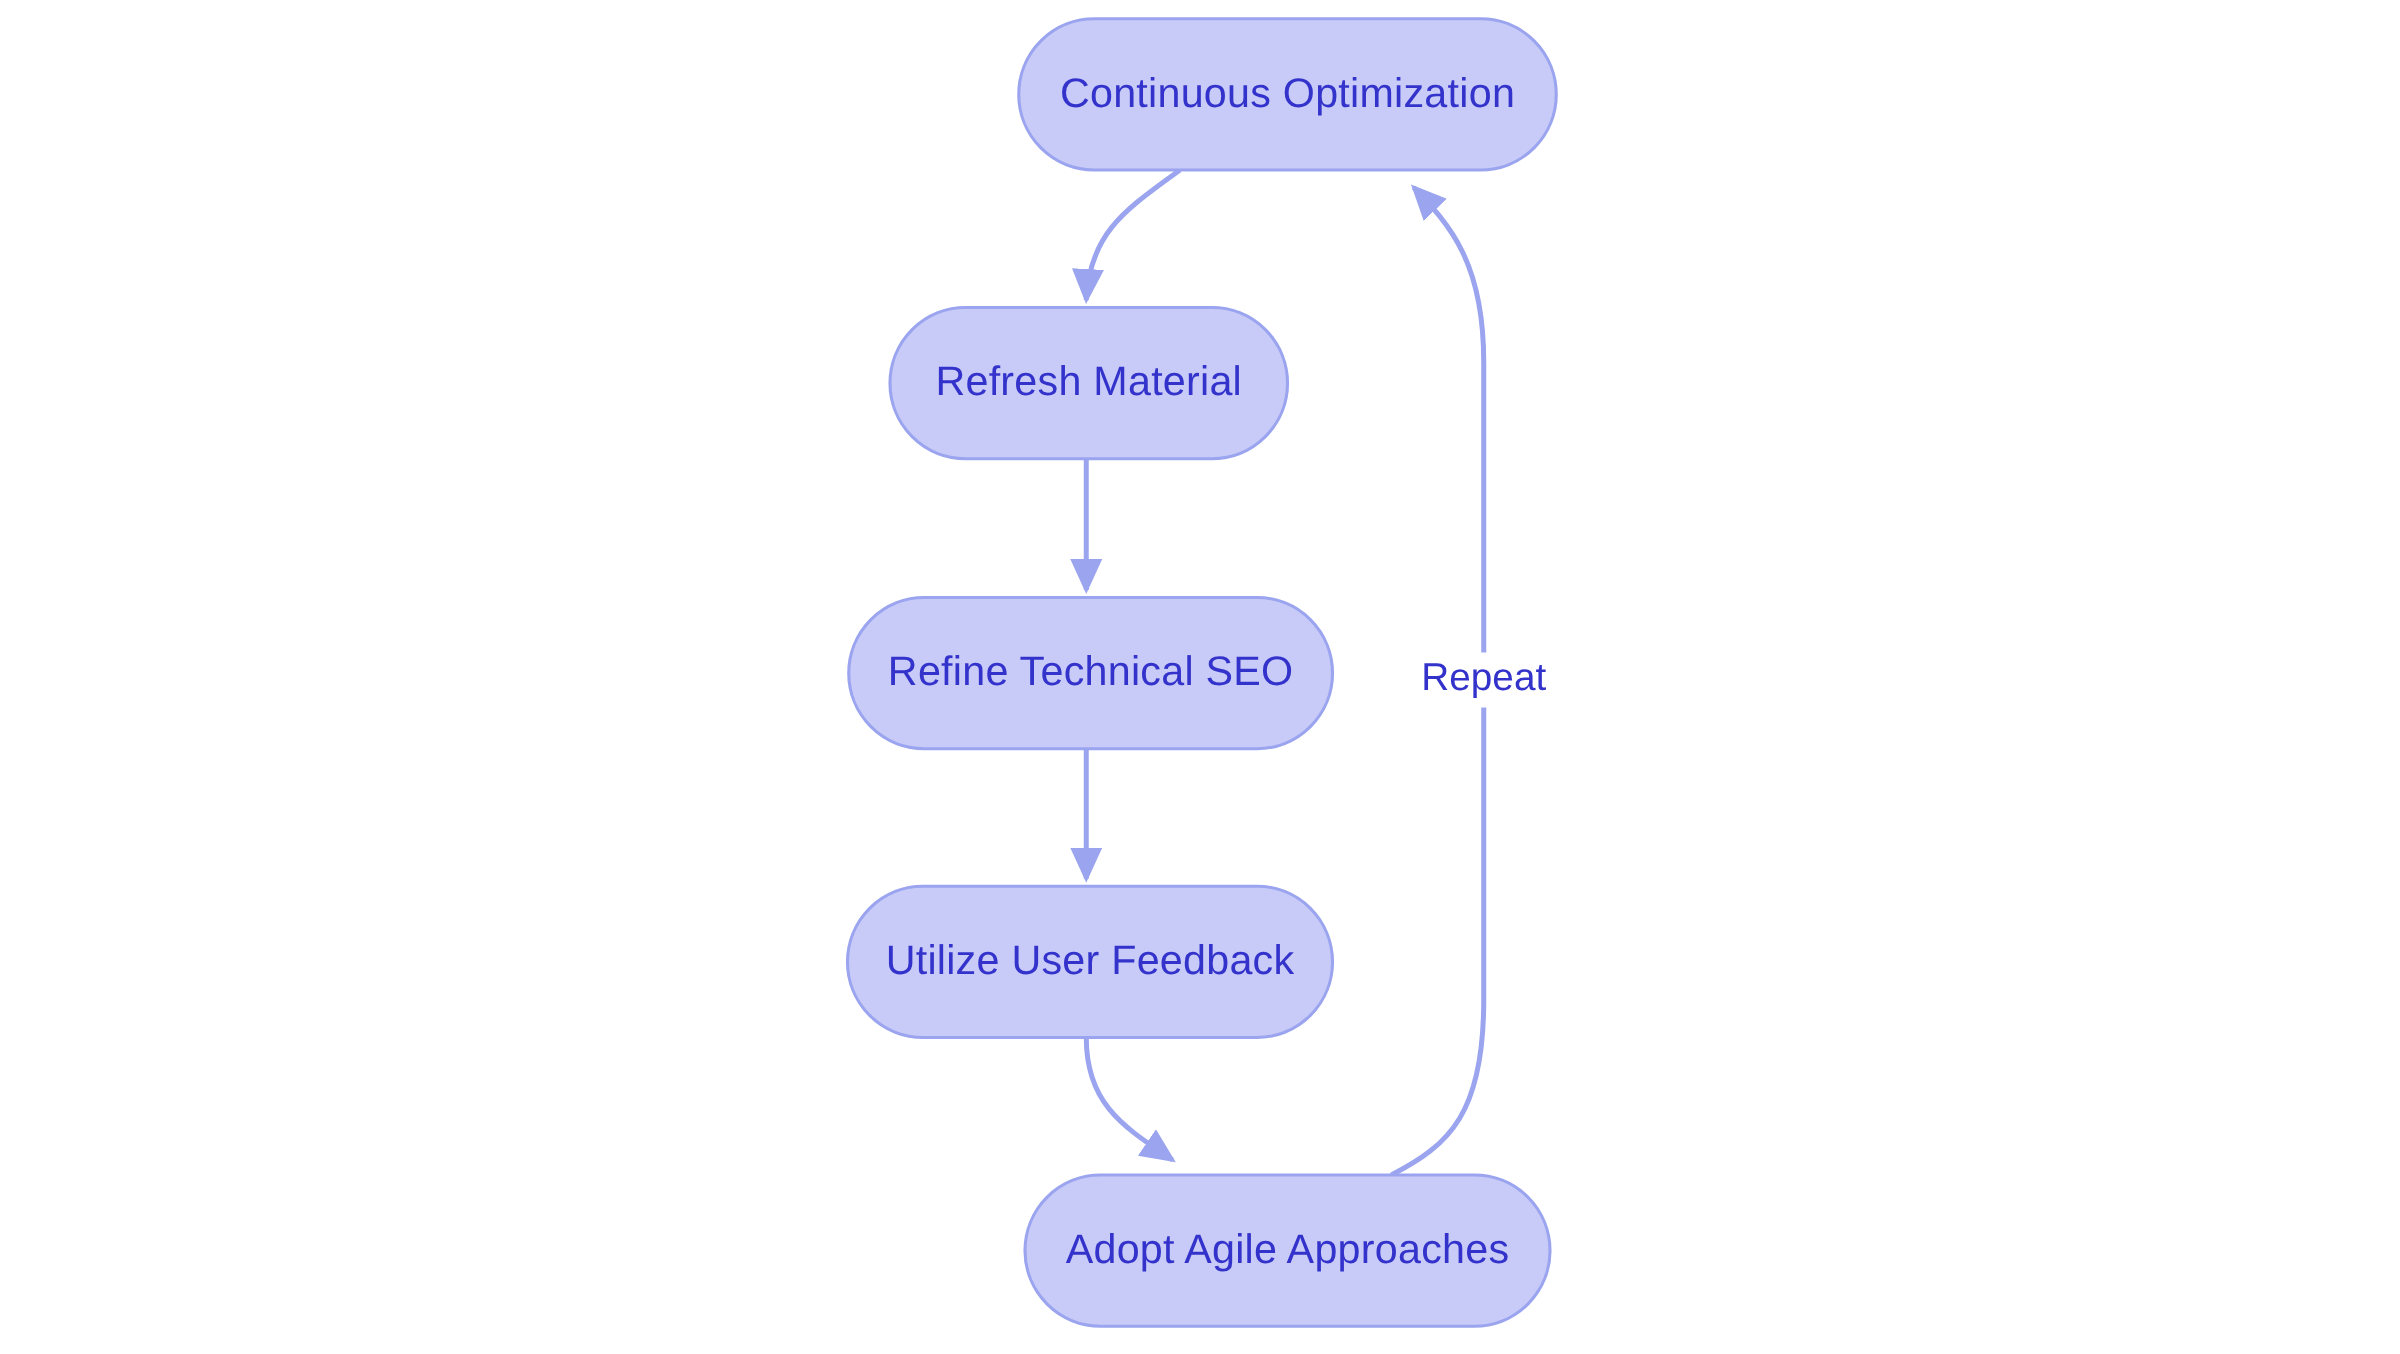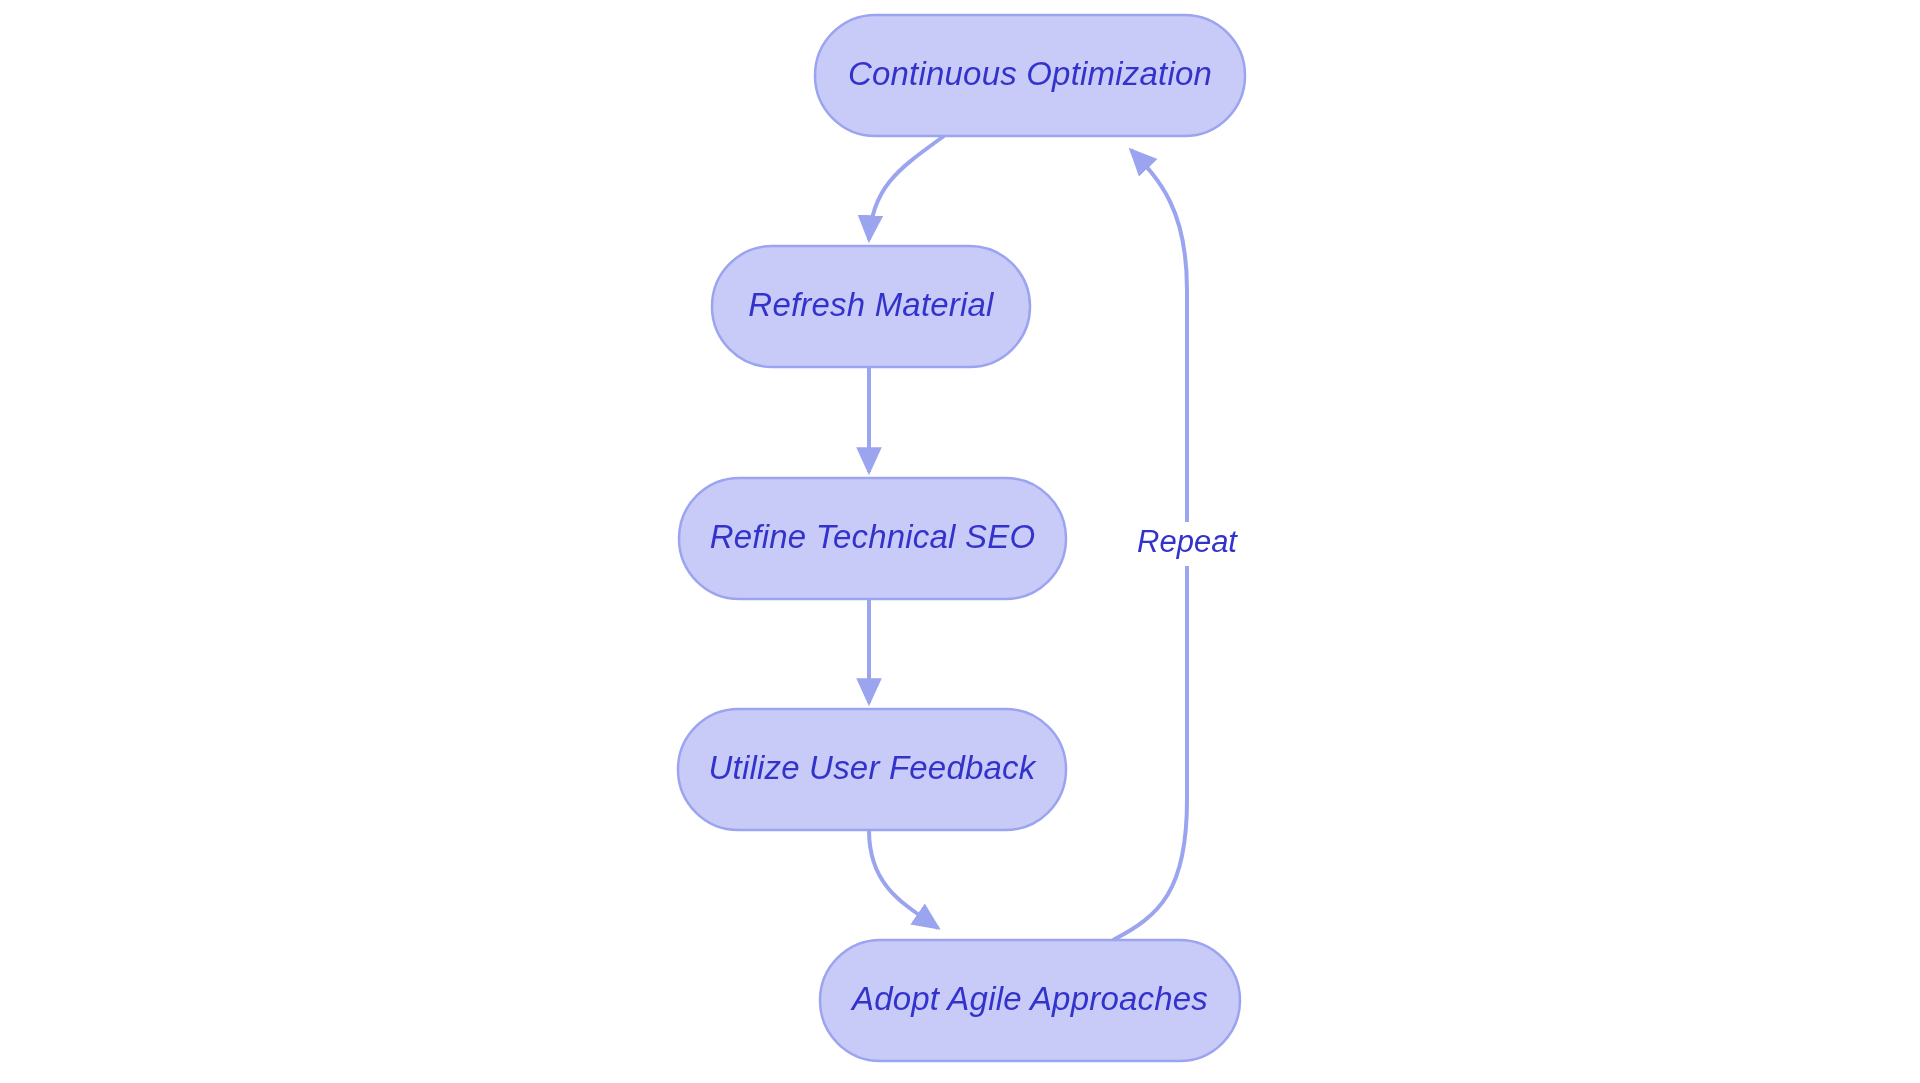--- a/index.html
+++ b/index.html
@@ -12,21 +12,20 @@
     width: 1920px;
     height: 1083px;
     overflow: hidden;
     font-family: "Liberation Sans", "DejaVu Sans", sans-serif;
   }
   #flow-root {
     position: relative;
     width: 1920px;
     height: 1083px;
     background: #ffffff;
-    font-style: italic;
   }
   #flow-svg {
     position: absolute;
     left: 0;
     top: 0;
     width: 1920px;
     height: 1083px;
     display: block;
   }
   .node-shape {

